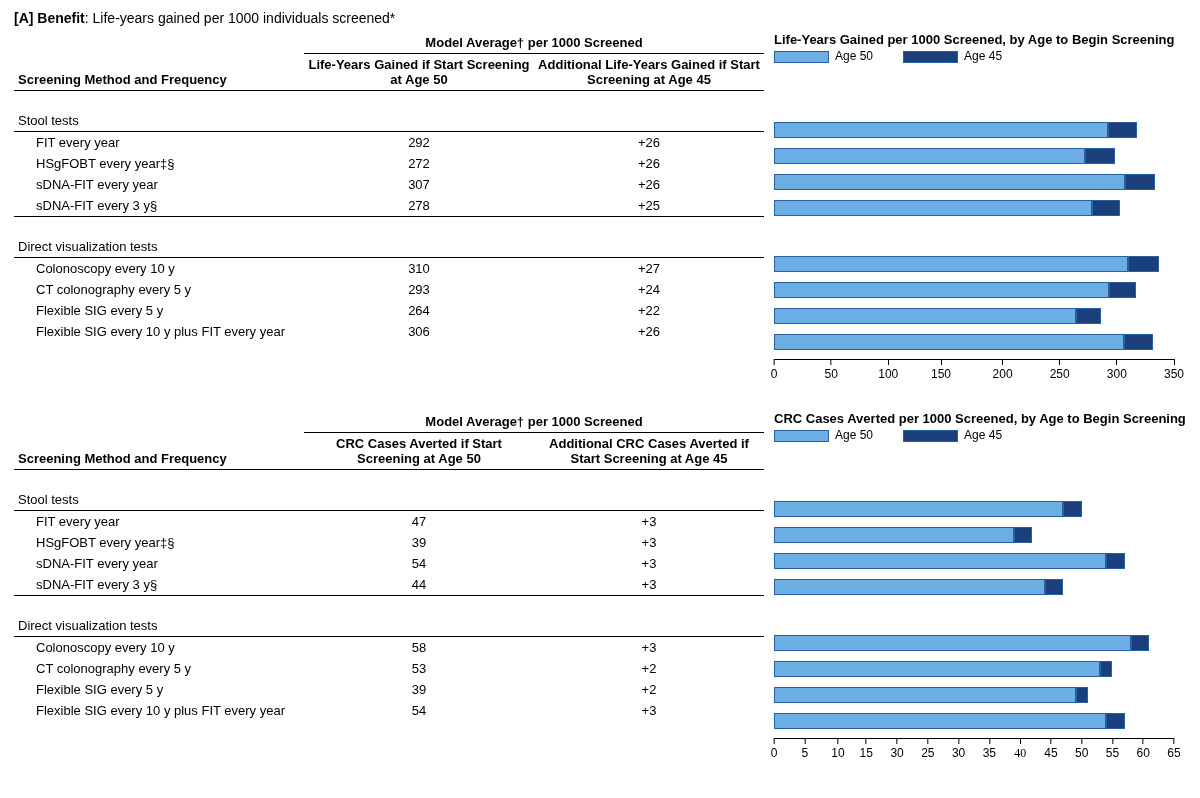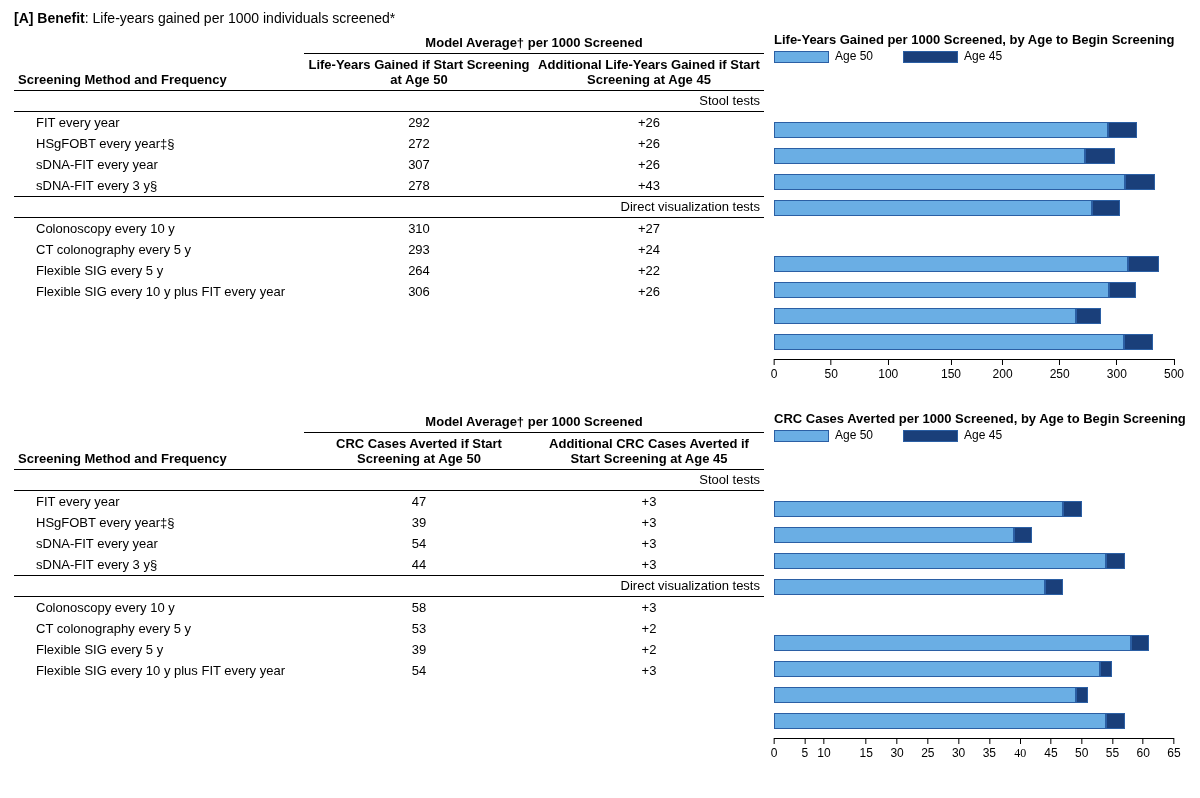--- a/index.html
+++ b/index.html
@@ -19,21 +19,21 @@
   .table-area { flex: 0 0 750px; }
   .chart-area { flex: 1 1 auto; padding-left: 10px; }
   table { border-collapse: collapse; width: 100%; }
   th, td { padding: 3px 4px; text-align: left; vertical-align: bottom; font-weight: normal; }
   th { font-size: 13px; }
   .super-header td, .super-header th { text-align: center; font-weight: bold; }
   .col-method { width: 290px; }
   .col-val { width: 230px; text-align: center; }
   .underline { border-bottom: 1px solid #000; }
   .thick-underline { border-bottom: 1.5px solid #000; }
-  .group-row td { padding-top: 2px; text-align: right; }
+  .group-row td { padding-top: 22px; }
   .indent { padding-left: 22px; }
   td.center { text-align: center; }
   .chart-title { font-size: 13px; font-weight: bold; margin-bottom: 2px; text-align: left; }
   .legend { display: flex; gap: 30px; font-size: 12px; margin-bottom: 10px; }
   .swatch { display: inline-block; width: 55px; height: 12px; margin-right: 6px; vertical-align: middle; border: 1px solid #2b5fa4; }
   .sw50 { background: #6aaee4; }
   .sw45 { background: #1a3f7a; }
   .bar-row { height: 26px; display: flex; align-items: center; }
   .bar-track { position: relative; height: 16px; width: 400px; }
   .bar-seg { position: absolute; top: 0; height: 16px; border: 1px solid #2b5fa4; }
@@ -81,21 +81,21 @@
               <td class="center">+26</td>
             </tr>
         <tr>
               <td class="indent">sDNA-FIT every year</td>
               <td class="center">307</td>
               <td class="center">+26</td>
             </tr>
         <tr>
               <td class="indent underline">sDNA-FIT every 3 y§</td>
               <td class="center underline">278</td>
-              <td class="center underline">+43</td>
+              <td class="center underline">+25</td>
             </tr>
         <tr class="group-row">
               <td colspan="3" class="underline">Direct visualization tests</td>
             </tr>
         <tr>
               <td class="indent">Colonoscopy every 10 y</td>
               <td class="center">310</td>
               <td class="center">+27</td>
             </tr>
         <tr>
@@ -181,39 +181,39 @@
             <div class="lbl">0</div>
           </div>
           <div class="tick" style="left: 57.1429px;">
             <div class="mark"></div>
             <div class="lbl">50</div>
           </div>
           <div class="tick" style="left: 114.286px;">
             <div class="mark"></div>
             <div class="lbl">100</div>
           </div>
-          <div class="tick" style="left: 177px;">
+          <div class="tick" style="left: 167px;">
             <div class="mark"></div>
             <div class="lbl">150</div>
           </div>
           <div class="tick" style="left: 228.571px;">
             <div class="mark"></div>
             <div class="lbl">200</div>
           </div>
           <div class="tick" style="left: 285.714px;">
             <div class="mark"></div>
             <div class="lbl">250</div>
           </div>
           <div class="tick" style="left: 342.857px;">
             <div class="mark"></div>
             <div class="lbl">300</div>
           </div>
           <div class="tick" style="left: 400px;">
             <div class="mark"></div>
-            <div class="lbl">500</div>
+            <div class="lbl">350</div>
           </div>
         </div>
     </div>
   </div>
 </div>
 
 <div class="panel">
   <div class="panel-body">
     <div class="table-area">
       <table>
@@ -337,21 +337,21 @@
       <div class="axis" id="axisB" style="width: 400px;">
           <div class="axis-line"></div>
           <div class="tick" style="left: 0px;">
             <div class="mark"></div>
             <div class="lbl">0</div>
           </div>
           <div class="tick" style="left: 30.7692px;">
             <div class="mark"></div>
             <div class="lbl">5</div>
           </div>
-          <div class="tick" style="left: 50px;">
+          <div class="tick" style="left: 64px;">
             <div class="mark"></div>
             <div class="lbl">10</div>
           </div>
           <div class="tick" style="left: 92.3077px;">
             <div class="mark"></div>
             <div class="lbl">15</div>
           </div>
           <div class="tick" style="left: 123.077px;">
             <div class="mark"></div>
             <div class="lbl">30</div>

